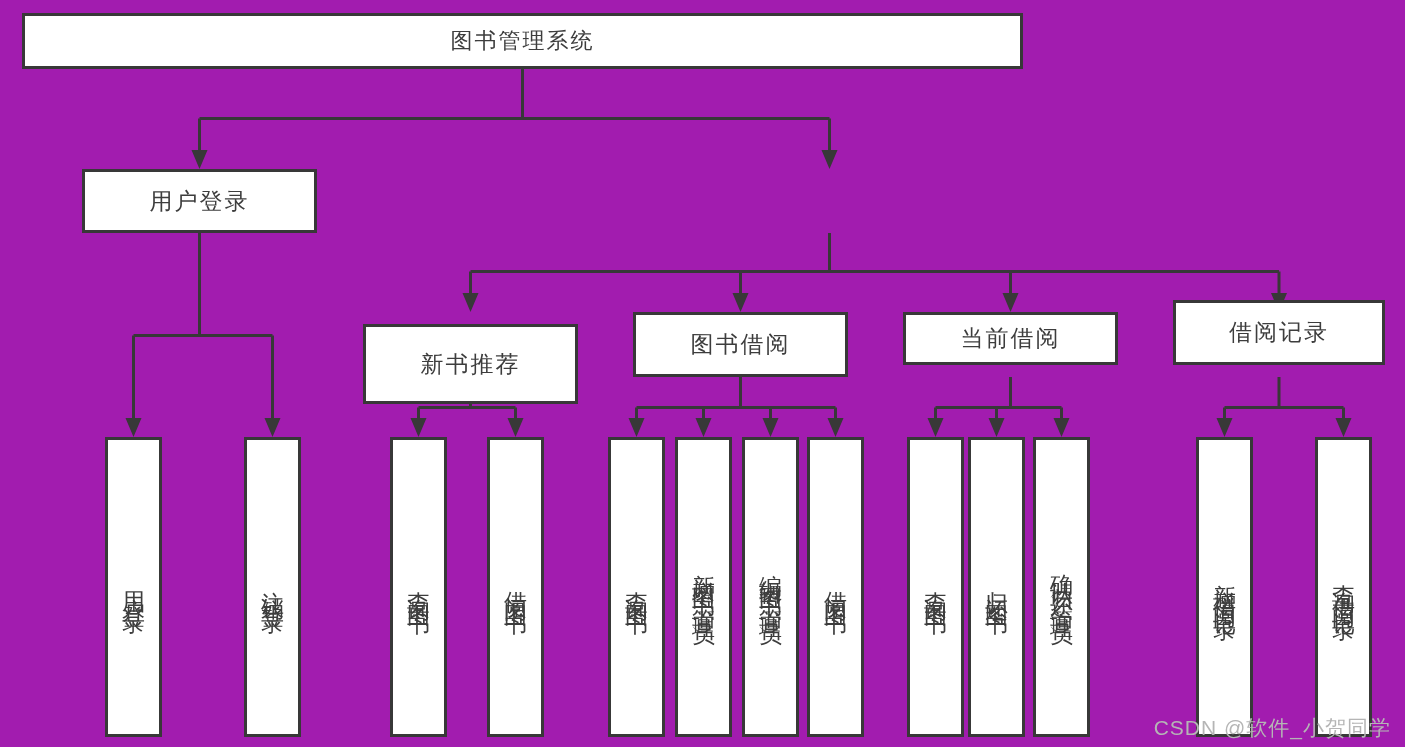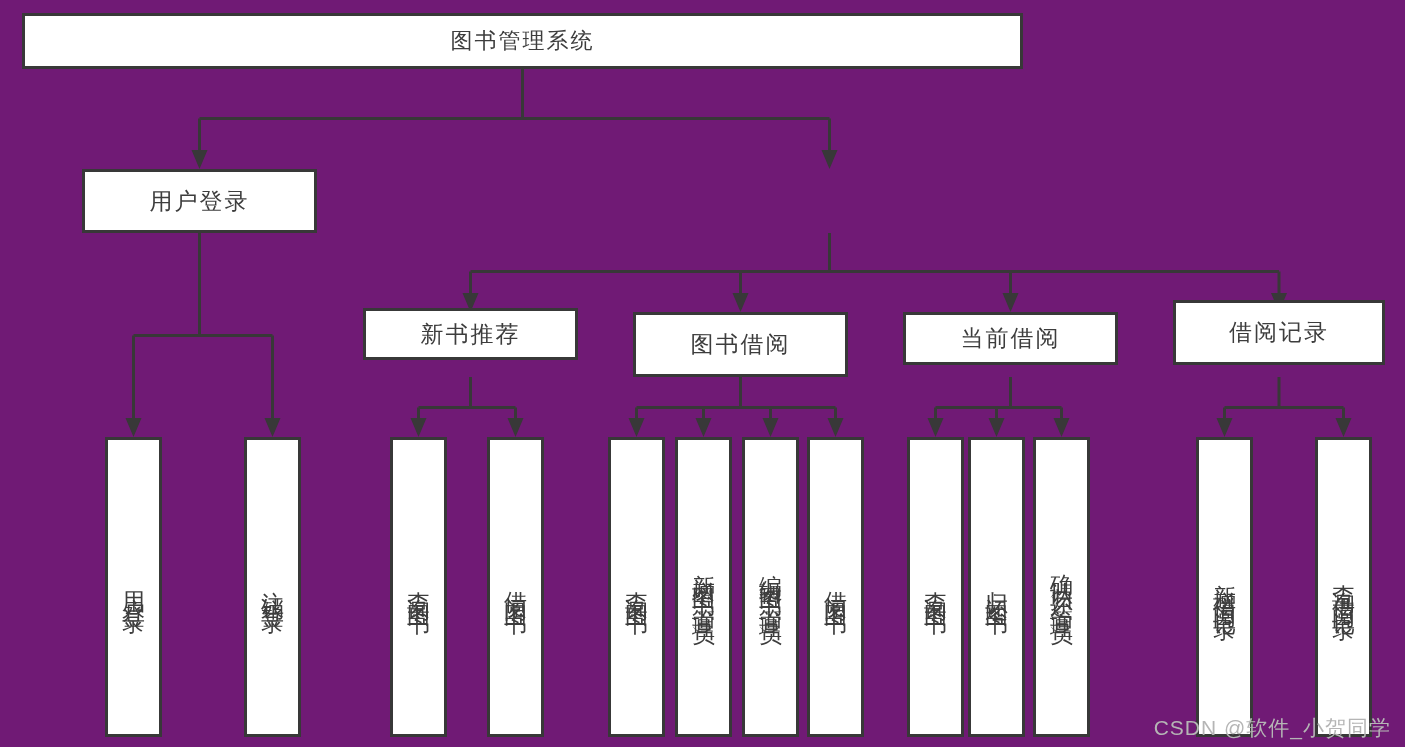--- a/index.html
+++ b/index.html
@@ -1,20 +1,20 @@
 <!DOCTYPE html>
 <html><head>
 <meta charset="utf-8">
 <style>
   html, body { margin: 0; padding: 0; background: #ffffff; }
   .stage {
     position: relative;
     width: 1405px;
     height: 747px;
-    background: #701a75;
+    background: #a21caf;
     font-family: "Liberation Sans", "DejaVu Sans", sans-serif;
     overflow: hidden;
   }
   .connectors {
     position: absolute;
     left: 0; top: 0;
     width: 1405px; height: 747px;
     pointer-events: none;
   }
   .node {
@@ -109,21 +109,21 @@
       M988.5 418 L1004.5 418 L996.5 437 Z
       M1053.5 418 L1069.5 418 L1061.5 437 Z
       M1216.5 418 L1232.5 418 L1224.5 437 Z
       M1335.5 418 L1351.5 418 L1343.5 437 Z"></path>
   </svg>
 
   <div class="node root" style="left:22px; top:13px; width:1001px; height:56px;">图书管理系统</div>
 
   <div class="node" style="left:82px; top:169px; width:235px; height:64px;">用户登录</div>
 
-  <div class="node" style="left:363px; top:308px; width:215px; height:52px;text-align:right;">新书推荐</div>
+  <div class="node" style="left:363px; top:324px; width:215px; height:80px;text-align:right;">新书推荐</div>
   <div class="node" style="left:633px; top:312px; width:215px; height:65px;">图书借阅</div>
   <div class="node" style="left:903px; top:312px; width:215px; height:53px;">当前借阅</div>
   <div class="node" style="left:1173px; top:300px; width:212px; height:65px;">借阅记录</div>
 
   <div class="node leaf" style="left:105px; top:437px; width:57px; height:300px;">
     <span class="vtext">用户登录</span>
   </div>
   <div class="node leaf" style="left:244px; top:437px; width:57px; height:300px;">
     <span class="vtext">注销登录</span>
   </div>

